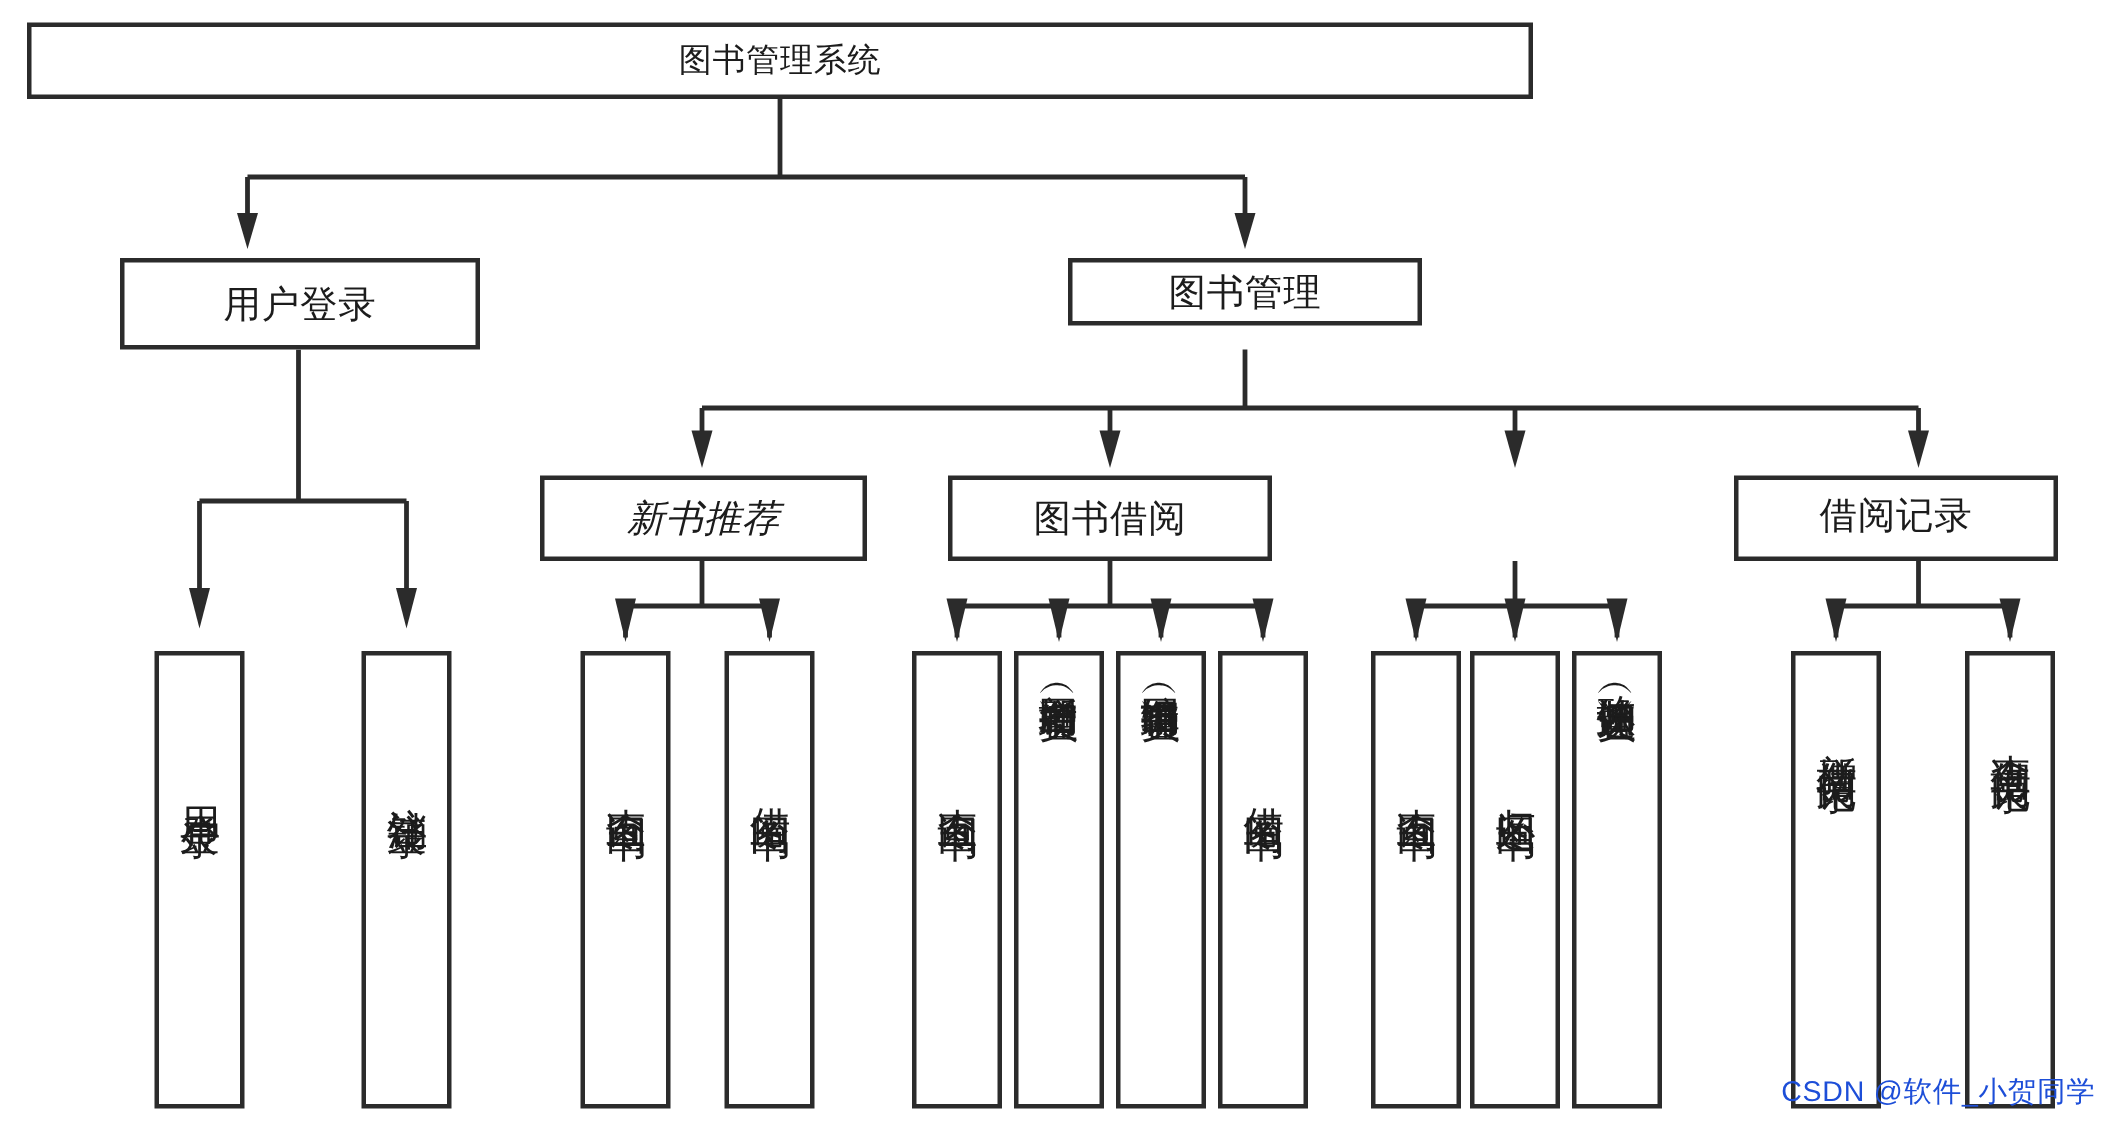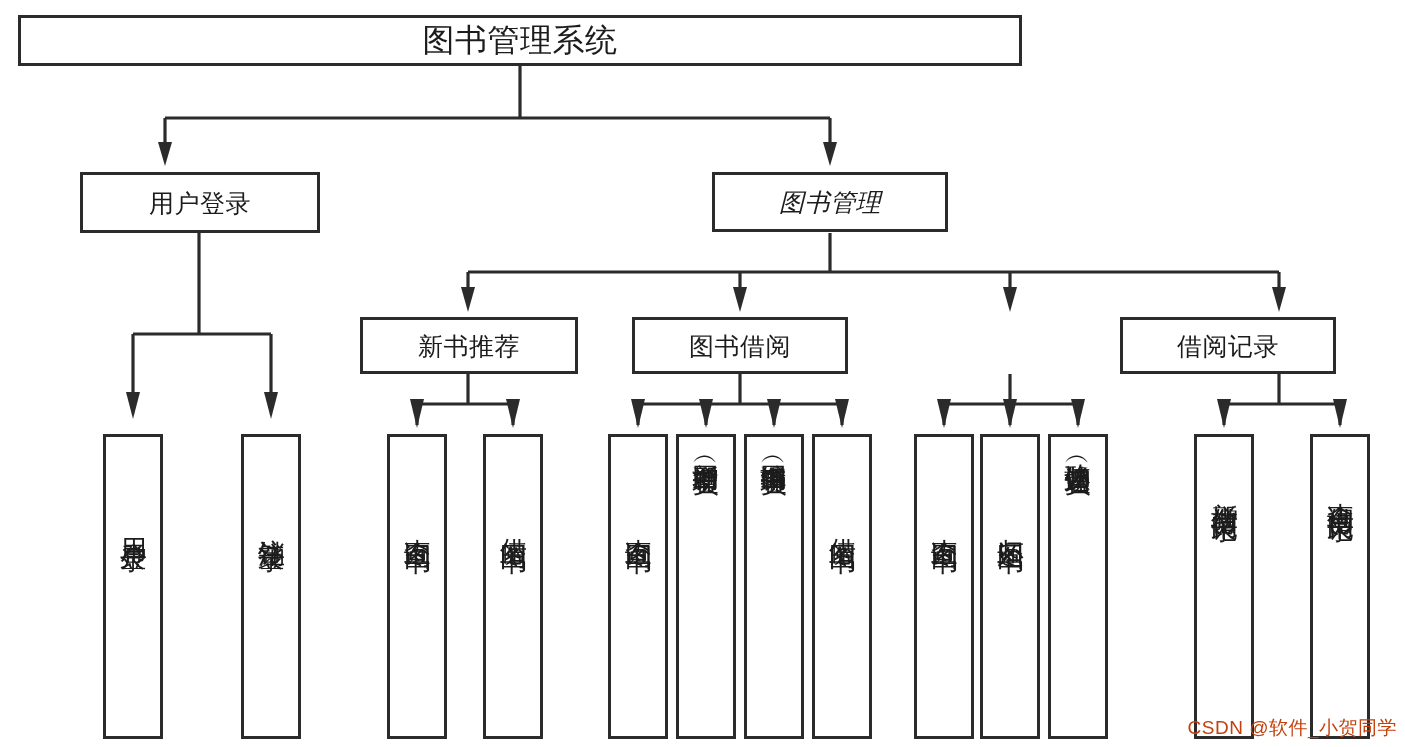--- a/index.html
+++ b/index.html
@@ -43,21 +43,21 @@
     text-align: center;
     line-height: 1.12;
     letter-spacing: 0.5px;
   }
   
   .node.horiz .lbl {
     font-size: 25px;
     white-space: nowrap;
   }
   .node.root .lbl {
-    font-size: 32px;
+    font-size: 22px;
   }
   
   .node.vert {
     align-items: flex-start;
     justify-content: center;
     padding-top: 4px;
     border-width: 3px;
   }
   .node.vert .lbl {
     writing-mode: vertical-rl;
@@ -69,21 +69,21 @@
   }
   .node.vert.tall .lbl {
     font-size: 26px;
     letter-spacing: 1px;
   }
   .watermark {
     position: absolute;
     right: 8px;
     bottom: 6px;
     font-size: 19px;
-    color: #c2410c;
+    color: #1d4ed8;
     letter-spacing: 0.5px;
     white-space: nowrap;
     font-family: "Liberation Sans", "DejaVu Sans", sans-serif;
     text-align: right;
   }
 </style>
 </head>
 <body>
 
 <div id="diagram-root">
@@ -166,31 +166,31 @@
     </g>
   </svg>
 
   <div class="node horiz root" style="left:18px; top:15px; width:1004px; height:51px;">
     <span class="lbl">图书管理系统</span>
   </div>
 
   <div class="node horiz" style="left:80px; top:172px; width:240px; height:61px;">
     <span class="lbl">用户登录</span>
   </div>
-  <div class="node horiz" style="left:712px; top:172px; width:236px; height:60px;font-style:italic;">
+  <div class="node horiz" style="left:712px; top:172px; width:236px; height:45px;">
     <span class="lbl">图书管理</span>
   </div>
 
-  <div class="node horiz" style="left:360px; top:317px; width:218px; height:57px;">
+  <div class="node horiz" style="left:360px; top:317px; width:218px; height:57px;font-style:italic;">
     <span class="lbl">新书推荐</span>
   </div>
   <div class="node horiz" style="left:632px; top:317px; width:216px; height:57px;justify-content:center;">
     <span class="lbl">图书借阅</span>
   </div>
-  <div class="node horiz" style="left:1120px; top:317px; width:216px; height:57px;">
+  <div class="node horiz" style="left:1156px; top:317px; width:216px; height:57px;font-family:Liberation Mono, monospace;">
     <span class="lbl">借阅记录</span>
   </div>
 
   <div class="node vert" style="left:103px; top:434px; width:60px; height:305px; padding-top:80px;">
     <span class="lbl">用户登录</span>
   </div>
   <div class="node vert" style="left:241px; top:434px; width:60px; height:305px; padding-top:80px;">
     <span class="lbl">注销登录</span>
   </div>
 

